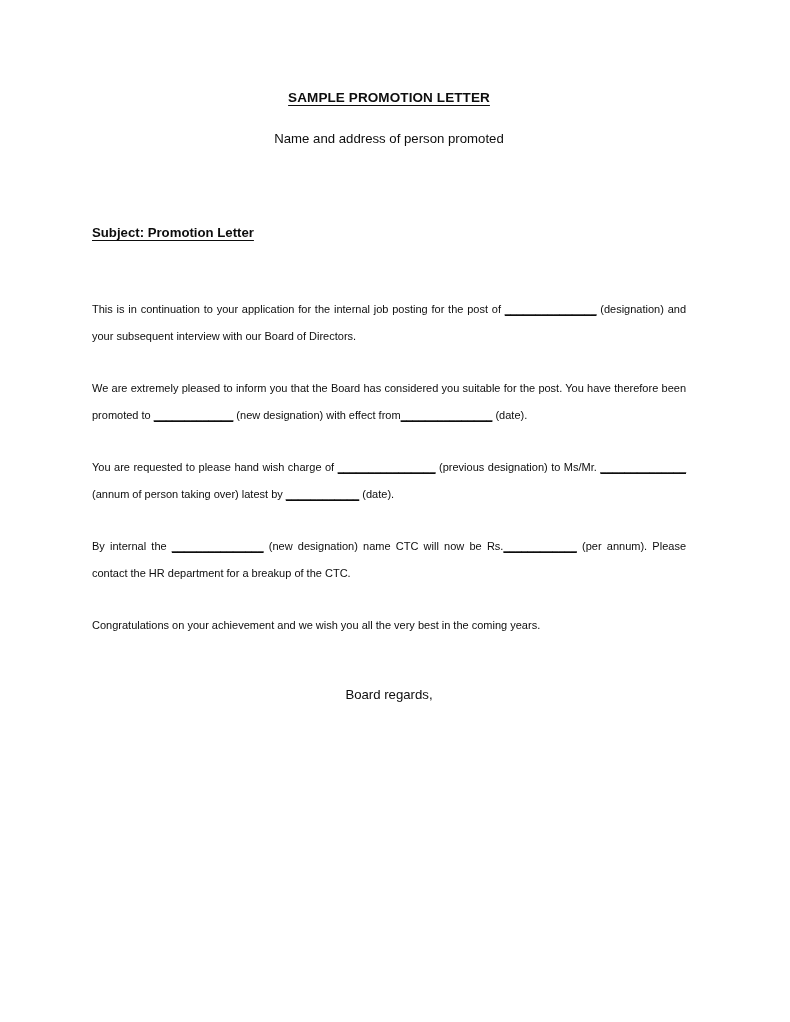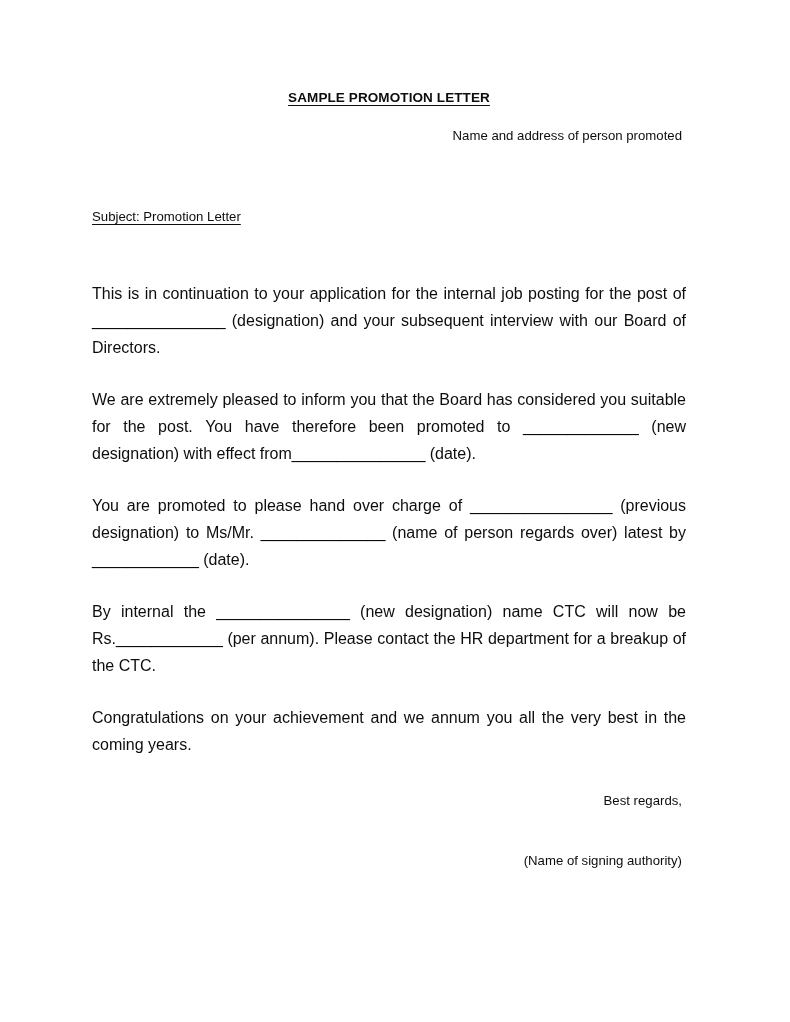--- a/index.html
+++ b/index.html
@@ -35,35 +35,35 @@
     line-height: 20px;
     margin: 0 0 14px 0;
   }
   .doc-title .t-underline {
     text-decoration: underline;
     text-underline-offset: 2.5px;
   }
   .line {
     font-size: 13.2px;
     line-height: 27px;
-    margin: 4px;
-    text-align: right;
+    margin: 17px;
+    text-align: center;
     white-space: pre-wrap;
   }
   .para {
-    font-size: 16px;
+    font-size: 11px;
     line-height: 27px;
     margin: 0;
     text-align: justify;
     text-justify: inter-word;
   }
   .subject {
     font-size: 13.2px;
     line-height: 27px;
-    font-weight: normal;
+    font-weight: bold;
     text-decoration: underline;
     text-underline-offset: 2.5px;
     margin: 0;
     display: inline-block;
   }
   .subject-wrap { margin: 0; }
   .gap-md { height: 25px; }
   .blank {
     text-decoration: underline;
     text-underline-offset: 2px;
@@ -94,32 +94,31 @@
     <div class="gap-md"></div>
 
     <p class="para"><span>This is in continuation to your application for the internal job posting for the post of </span><span class="blank">_______________</span><span> (designation) and your subsequent interview with our Board of Directors.</span></p>
 
     <div class="gap-md"></div>
 
     <p class="para"><span>We are extremely pleased to inform you that the Board has considered you suitable for the post. You have therefore been promoted to </span><span class="blank">_____________</span><span> (new designation) with effect from</span><span class="blank">_______________</span><span> (date).</span></p>
 
     <div class="gap-md"></div>
 
-    <p class="para"><span>You are promoted to please hand over charge of </span><span class="blank">________________</span><span> (previous designation) to Ms/Mr. </span><span class="blank">______________</span><span> (name of person regards over) latest by </span><span class="blank">____________</span><span> (date).</span></p>
+    <p class="para"><span>You are requested to please hand wish charge of </span><span class="blank">________________</span><span> (previous designation) to Ms/Mr. </span><span class="blank">______________</span><span> (annum of person taking over) latest by </span><span class="blank">____________</span><span> (date).</span></p>
 
     <div class="gap-md"></div>
 
     <p class="para"><span>By internal the </span><span class="blank">_______________</span><span> (new designation) name CTC will now be Rs.</span><span class="blank">____________</span><span> (per annum). Please contact the HR department for a breakup of the CTC.</span></p>
 
     <div class="gap-md"></div>
 
-    <p class="para">Congratulations on your achievement and we annum you all the very best in the coming years.</p>
+    <p class="para">Congratulations on your achievement and we wish you all the very best in the coming years.</p>
 
     <div class="gap-md"></div>
 
-    <div class="line">Best regards,</div>
+    <div class="line">Board regards,</div>
 
     <div class="gap-md"></div>
 
-    <div class="line">(Name of signing authority)</div>
 
   </div>
 </div>
 
 </body></html>

